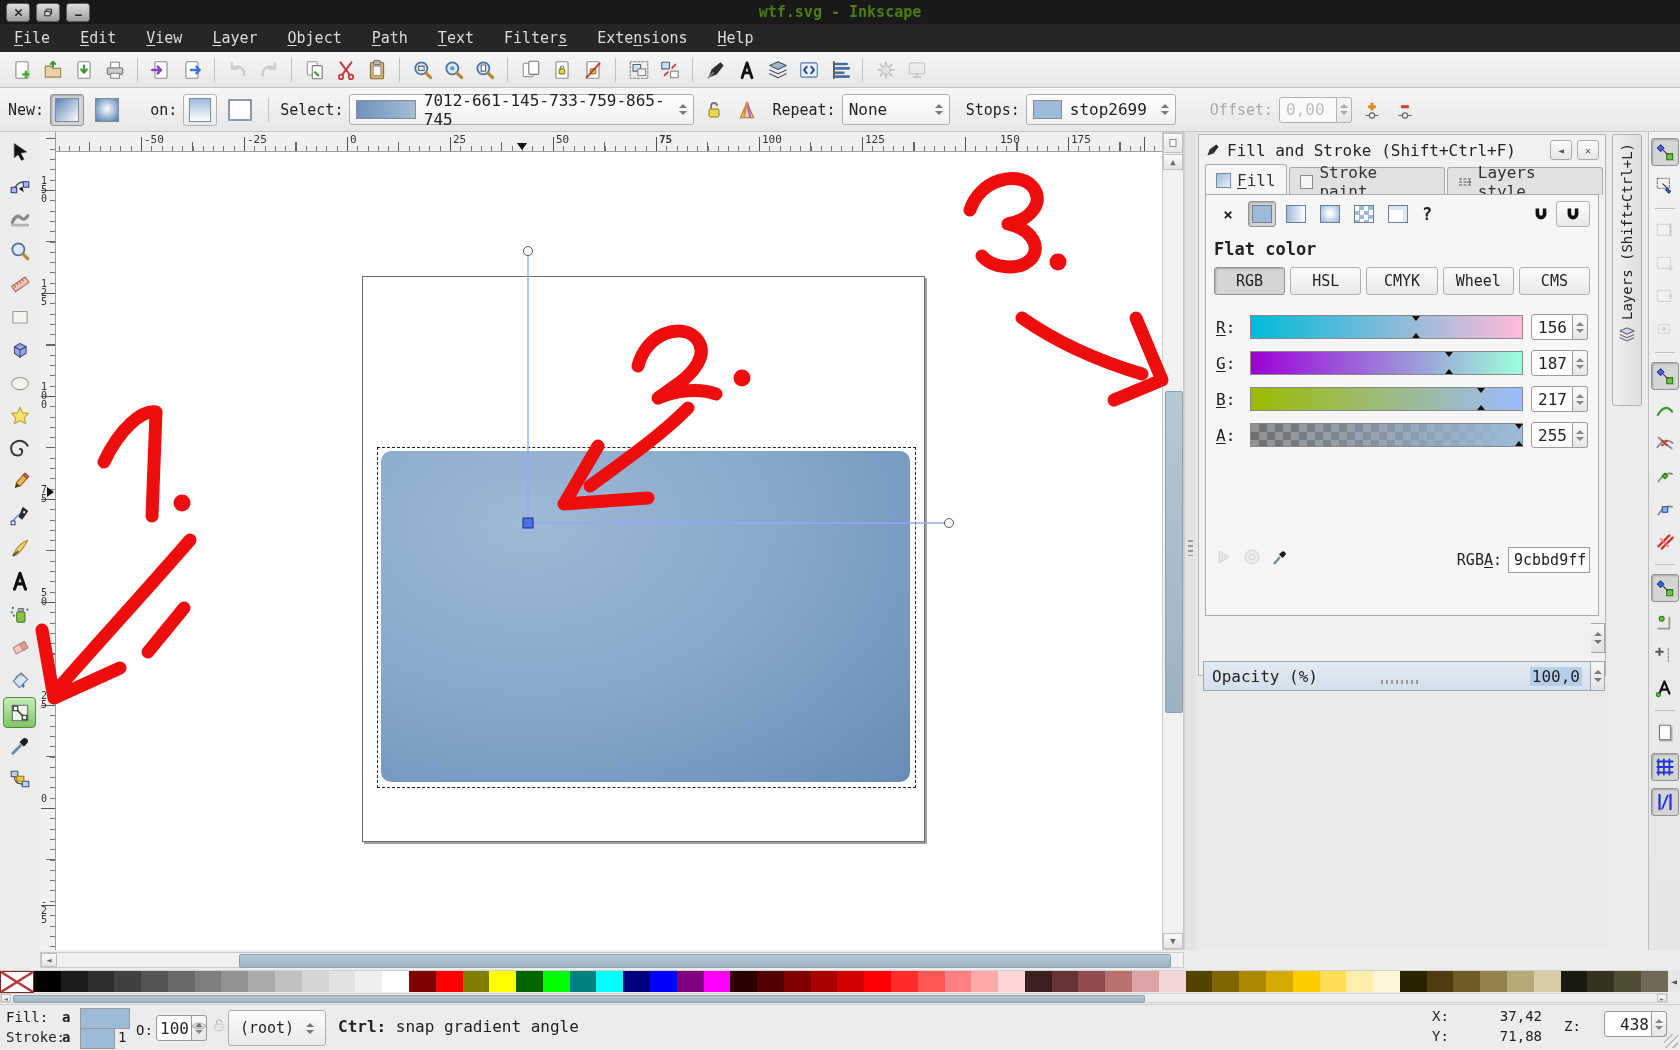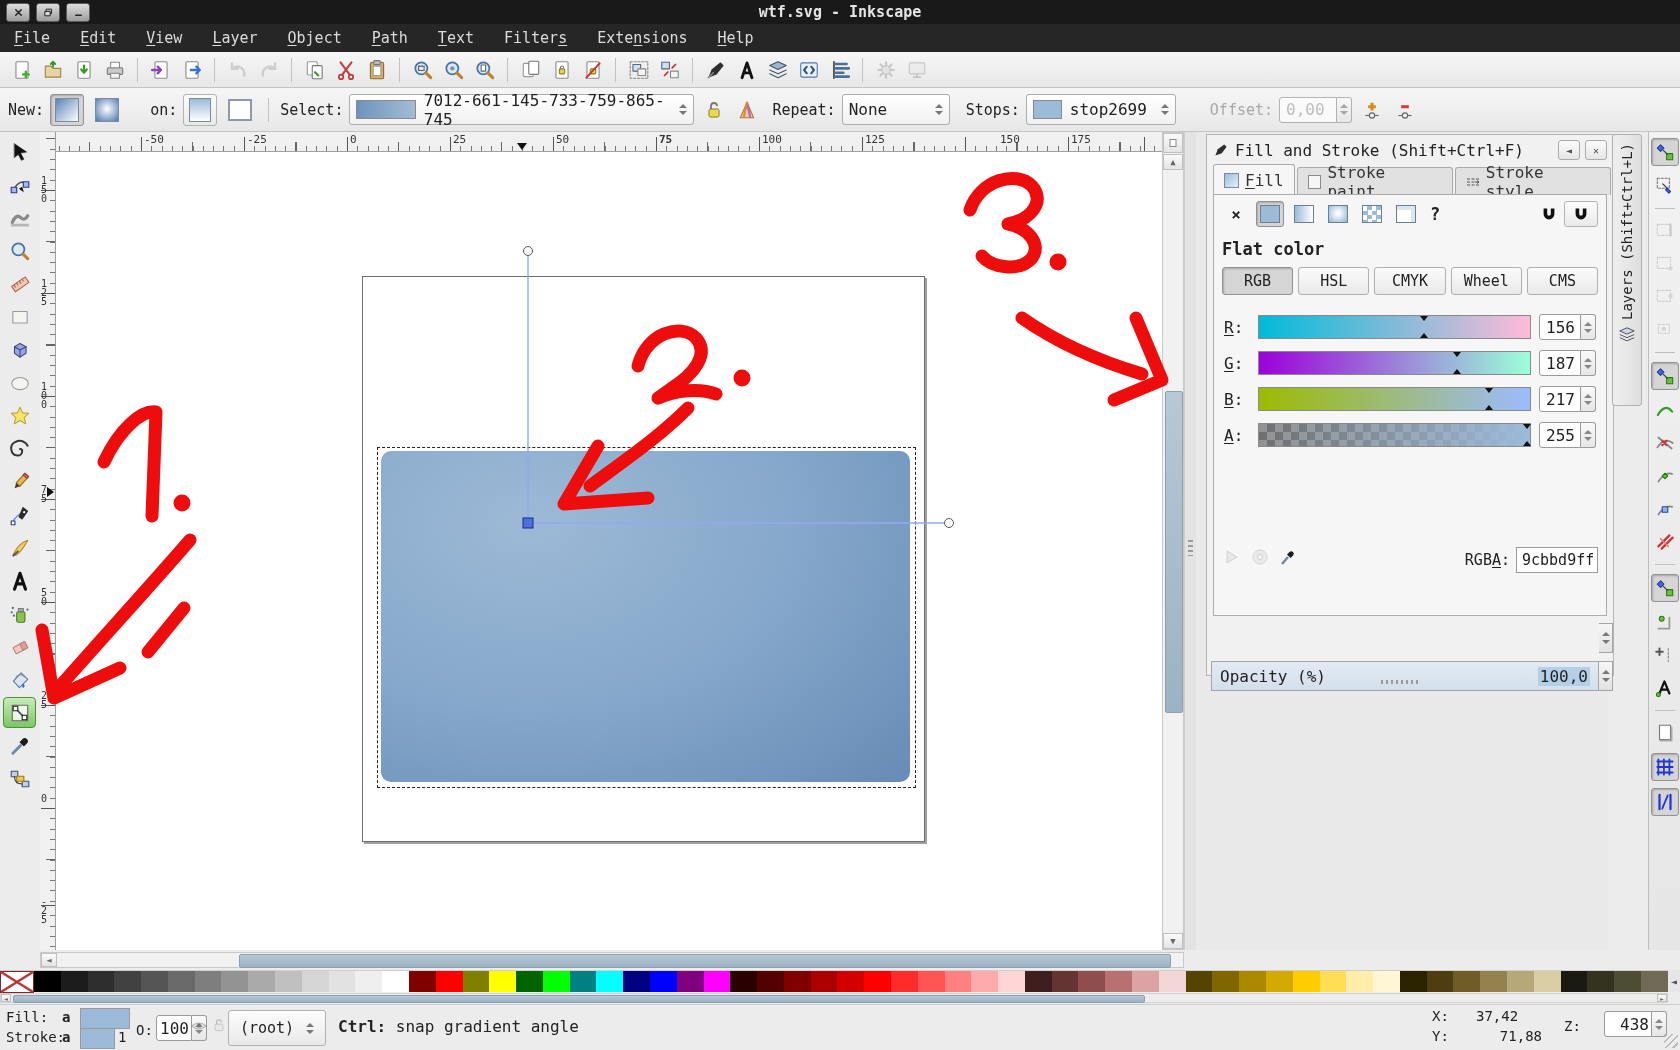--- a/index.html
+++ b/index.html
@@ -5,21 +5,21 @@
   html,body{margin:0;padding:0}
   body{width:1680px;height:1050px;position:relative;overflow:hidden;background:#ececec;
        font-family:"DejaVu Sans Mono",monospace;color:#222;-webkit-font-smoothing:antialiased}
   .abs{position:absolute}
   u{text-decoration:underline;text-underline-offset:2px}
 
   
   #titlebar{left:0;top:0;width:1680px;height:24px;background:#191919;display:flex;align-items:center}
   .winbtn{width:22px;height:17px;margin-left:6px;border-radius:3px;border:1px solid #5a5a5a;
           background:linear-gradient(#dedede,#9d9d9d);display:flex;align-items:center;justify-content:center}
-  #title{position:absolute;left:0;right:0;text-align:center;color:#e5e5e5;font-weight:bold;font-size:15px}
+  #title{position:absolute;left:0;right:0;text-align:center;color:#4d7c0f;font-weight:bold;font-size:15px}
   #menubar{left:0;top:24px;width:1680px;height:28px;background:#262626;display:flex;align-items:center;
            gap:30px;padding-left:14px;box-sizing:border-box;color:#dcdcdc;font-size:15px}
   .menu-item{cursor:default}
 
   
   .toolbar{background:linear-gradient(#f6f6f6,#e7e7e7);border-bottom:1px solid #c4c4c4;display:flex;align-items:center;box-sizing:border-box}
   #cmdbar{left:0;top:52px;width:1680px;height:36px;padding-left:8px;gap:4px}
   #gradbar{left:0;top:88px;width:1680px;height:44px;padding-left:8px;gap:6px;font-size:15px}
   .icon24{width:27px;height:27px;display:flex;align-items:center;justify-content:center;border-radius:3px}
   .disabled{opacity:.38;filter:grayscale(1)}
@@ -70,21 +70,21 @@
   
   .sbtrack{background:#f1f1f1;border:1px solid #c9c9c9;box-sizing:border-box}
   .sbthumb{position:absolute;background:linear-gradient(#b7c8d6,#9db2c2);border:1px solid #8ba0b0;border-radius:2px}
   .sbarrow{position:absolute;display:flex;align-items:center;justify-content:center;background:linear-gradient(#fafafa,#e4e4e4);border:1px solid #c0c0c0;box-sizing:border-box;color:#666;font-size:9px}
   #vscroll{left:1162px;top:132px;width:22px;height:818px}
   #hscroll{left:40px;top:952px;width:1144px;height:16px}
   #dockgrip{left:1184px;top:132px;width:12px;height:818px;background:#e3e3e3;border-left:1px solid #cfcfcf;box-sizing:border-box}
 
   
   #dock{left:1196px;top:132px;width:412px;height:818px;background:#e9e9e9}
-  #fspanel{position:absolute;left:10px;top:2px;width:408px;height:542px;background:#f1f1f1;border:1px solid #b5b5b5;box-sizing:border-box}
+  #fspanel{position:absolute;left:2px;top:2px;width:408px;height:542px;background:#f1f1f1;border:1px solid #b5b5b5;box-sizing:border-box}
   #fsheader{position:absolute;left:6px;top:4px;right:6px;height:22px;display:flex;align-items:center;gap:6px;font-size:16px}
   .hdrbtn{width:20px;height:18px;border:1px solid #aaa;border-radius:3px;background:linear-gradient(#fbfbfb,#e6e6e6);
           display:flex;align-items:center;justify-content:center;font-size:10px;color:#555}
   .tabs{position:absolute;left:6px;top:30px;display:flex;align-items:flex-end;height:30px}
   .tab{height:27px;display:flex;align-items:center;gap:6px;padding:0 10px;border:1px solid #ababab;border-bottom:none;
        background:#e1e1e1;font-size:16px;border-radius:3px 3px 0 0;margin-right:2px;color:#333}
   .tab.active{background:#f6f6f6;height:30px;font-weight:normal}
   #tabpane{position:absolute;left:6px;top:59px;right:6px;height:420px;border:1px solid #ababab;background:#f6f6f6}
   .ptbtn{width:26px;height:24px;border:1px solid transparent;border-radius:3px;display:flex;align-items:center;justify-content:center}
   .ptbtn .sq{width:20px;height:18px;border:1px solid #6a7f94;box-sizing:border-box}
@@ -692,21 +692,21 @@
         <span style="width:12px;height:12px;border:1px solid #8a8a8a;background:#f6f6f6"></span>
         <span>Stroke paint</span>
       </div>
       <div class="tab">
         <span>
           <svg viewBox="0 0 14 12" width="14" height="12">
               <path d="M1 3 h12 M1 6 h8 M1 9 h12" stroke="#555" stroke-dasharray="3 1.5"></path>
               <path d="M9 6 h4 M11 4.5 l2 1.5 -2 1.5" stroke="#555" fill="none"></path>
             </svg>
           </span>
-        <span>Stroke style</span>
+        <span>Layers style</span>
       </div>
     </div>
     <div id="tabpane">
 
       <div style="position:absolute;left:8px;top:6px;display:flex;align-items:center;gap:6px">
         <div class="ptbtn">
             <span style="font-weight:bold;font-size:16px">×</span>
           </div>
         <div class="ptbtn pressed">
             <span class="sq" style="background:#9cbbd9"></span>
@@ -1135,21 +1135,21 @@
     </span>
   <div id="rootbtn">
     <span>(root)</span>
     <span class="arrs" style="margin-left:0">
         <span class="arum"></span>
         <span class="ard"></span>
       </span>
   </div>
   <span class="stlab" style="left:338px;top:12px;font-size:16px"><b>Ctrl:</b><span> snap gradient angle</span></span>
   <span class="stlab" style="left:1432px;top:3px">X:</span>
-  <span class="stlab" style="left:1476px;top:3px;width:66px;text-align:left">37,42</span>
+  <span class="stlab" style="left:1476px;top:3px;width:66px;text-align:right">37,42</span>
   <span class="stlab" style="left:1432px;top:23px">Y:</span>
   <span class="stlab" style="left:1476px;top:23px;width:66px;text-align:right">71,88</span>
   <span class="stlab" style="left:1564px;top:13px">Z:</span>
   <div class="spinbox" id="zspin">
     <span class="spinval" style="width:48px;justify-content:flex-end;padding-right:2px;overflow:hidden">438</span>
     <span class="spinarr">
         <span class="arum"></span>
         <span class="ard"></span>
       </span>
   </div>

